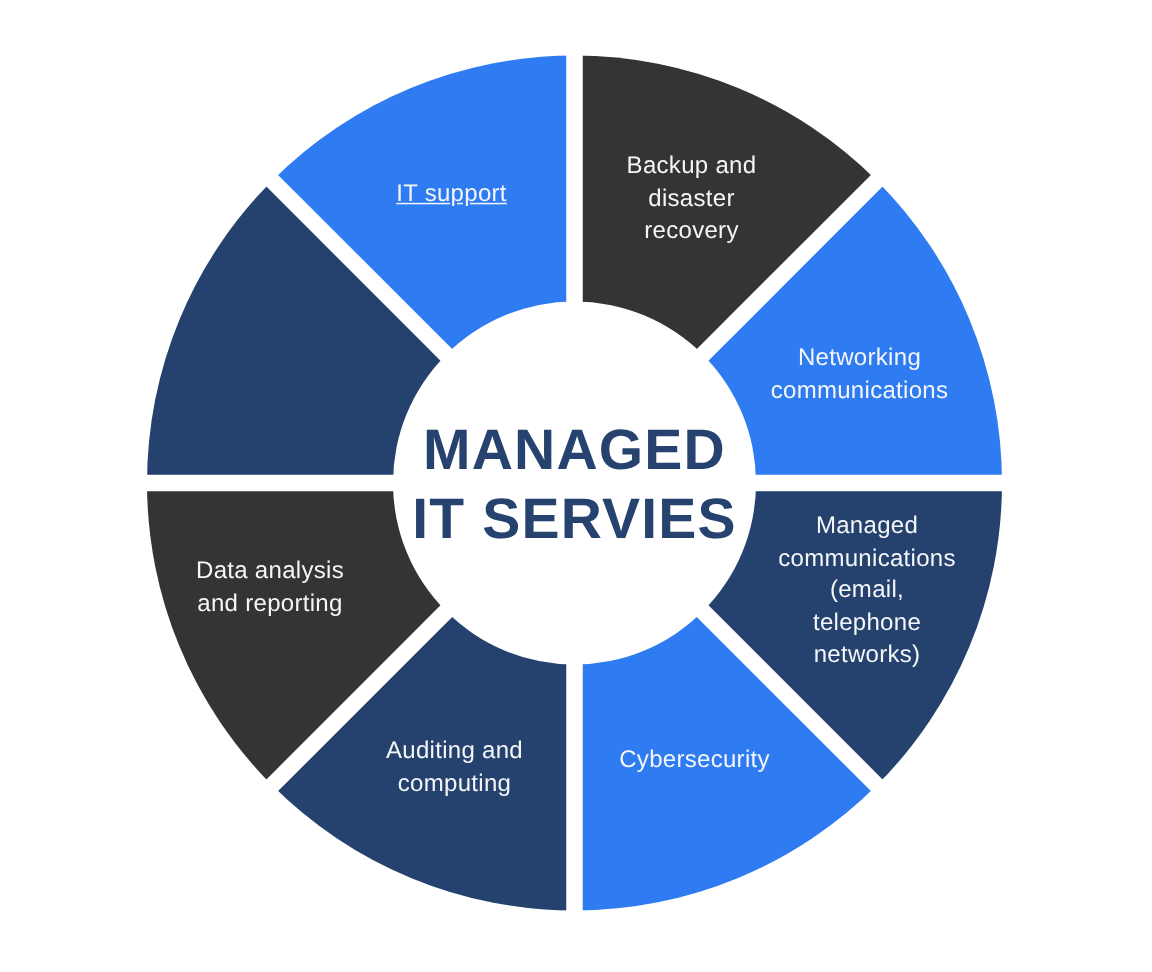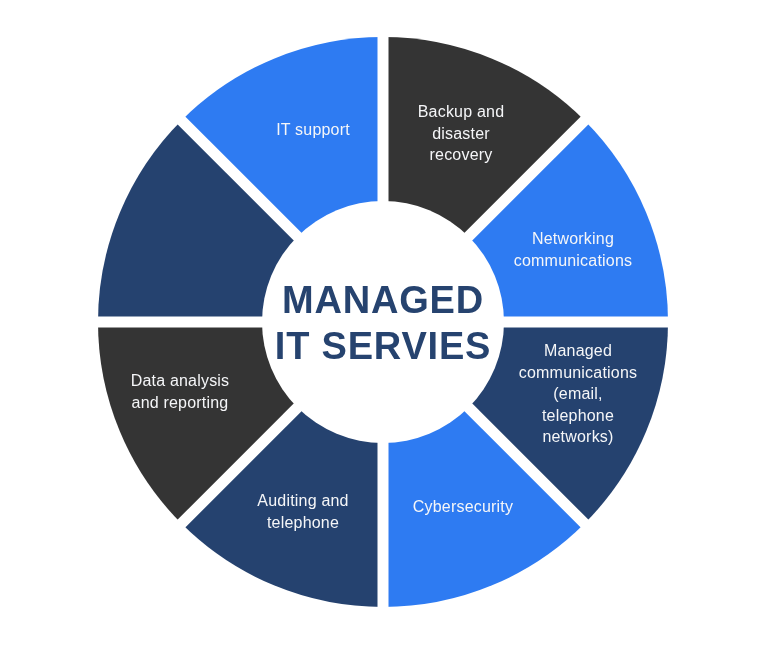--- a/index.html
+++ b/index.html
@@ -47,21 +47,21 @@
     white-space: pre-line;
   }
   
   .pos-backup        { left: 461px; top: 133px; }
   .pos-networking    { left: 573px; top: 250px; }
   .pos-managed-comms { left: 578px; top: 394px; }
   .pos-cybersecurity { left: 463px; top: 507px; }
   .pos-auditing      { left: 303px; top: 512px; }
   .pos-data-analysis { left: 180px; top: 392px; }
   .pos-cloud         { left: 197px; top: 241px; }
-  .pos-it-support    { left: 313px; top: 130px; }
+  .pos-it-support    { left: 301px; top: 130px; text-decoration: underline; }
 </style>
 </head>
 <body>
 
 <div class="canvas">
 
   <svg class="wheel" viewBox="0 0 768 648" aria-hidden="true">
       <path d="M 383 322 L 383.00 37.00 A 285 285 0 0 1 584.53 120.47 Z" fill="#343434"></path>
       <path d="M 383 322 L 584.53 120.47 A 285 285 0 0 1 668.00 322.00 Z" fill="#2e7bf2"></path>
       <path d="M 383 322 L 668.00 322.00 A 285 285 0 0 1 584.53 523.53 Z" fill="#25426f"></path>
@@ -85,21 +85,21 @@
 disaster
 recovery</div>
   <div class="seg-label pos-networking">Networking
 communications</div>
   <div class="seg-label pos-managed-comms">Managed
 communications
 (email, telephone
 networks)</div>
   <div class="seg-label pos-cybersecurity">Cybersecurity</div>
   <div class="seg-label pos-auditing">Auditing and
-telephone</div>
+computing</div>
   <div class="seg-label pos-data-analysis">Data analysis
 and reporting</div>
   <div class="seg-label pos-it-support">IT support</div>
 
   <div class="center-title">MANAGED
 IT SERVIES</div>
 
 </div>
 
 </body></html>

